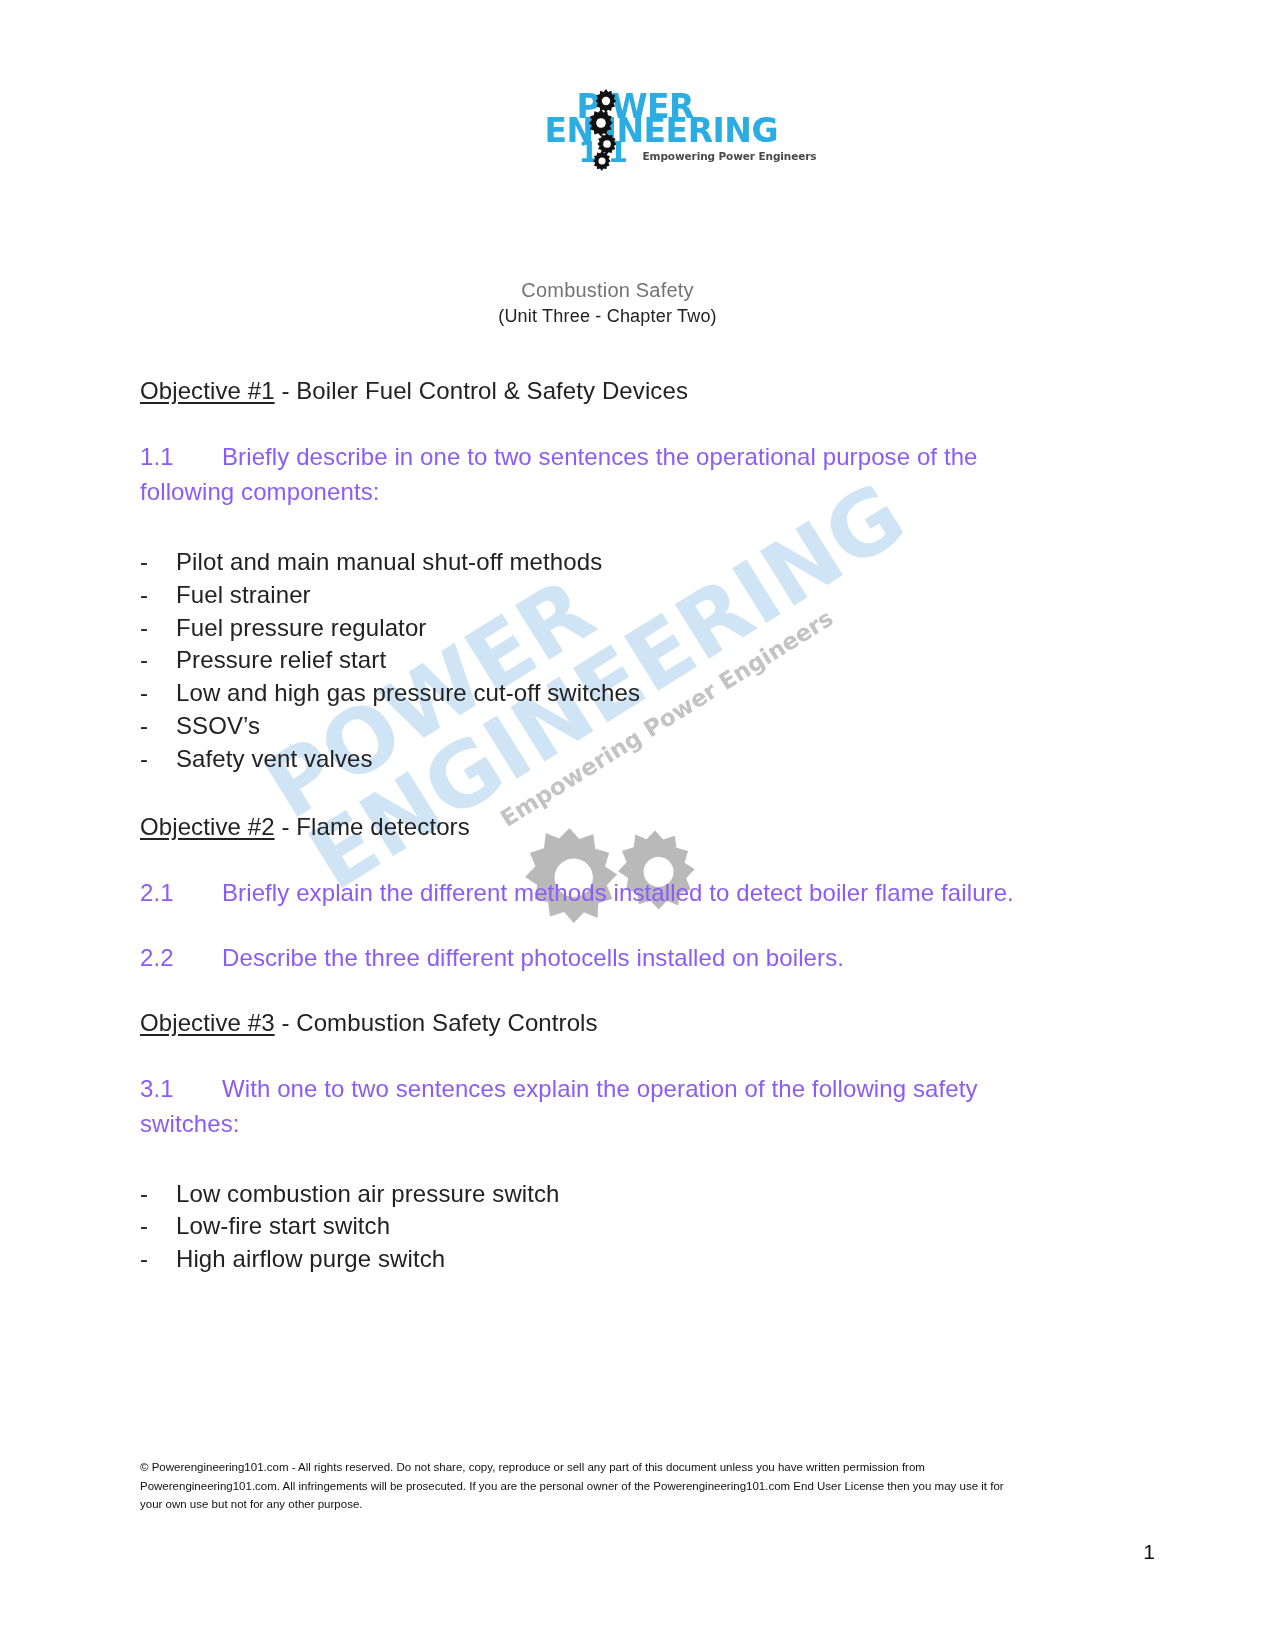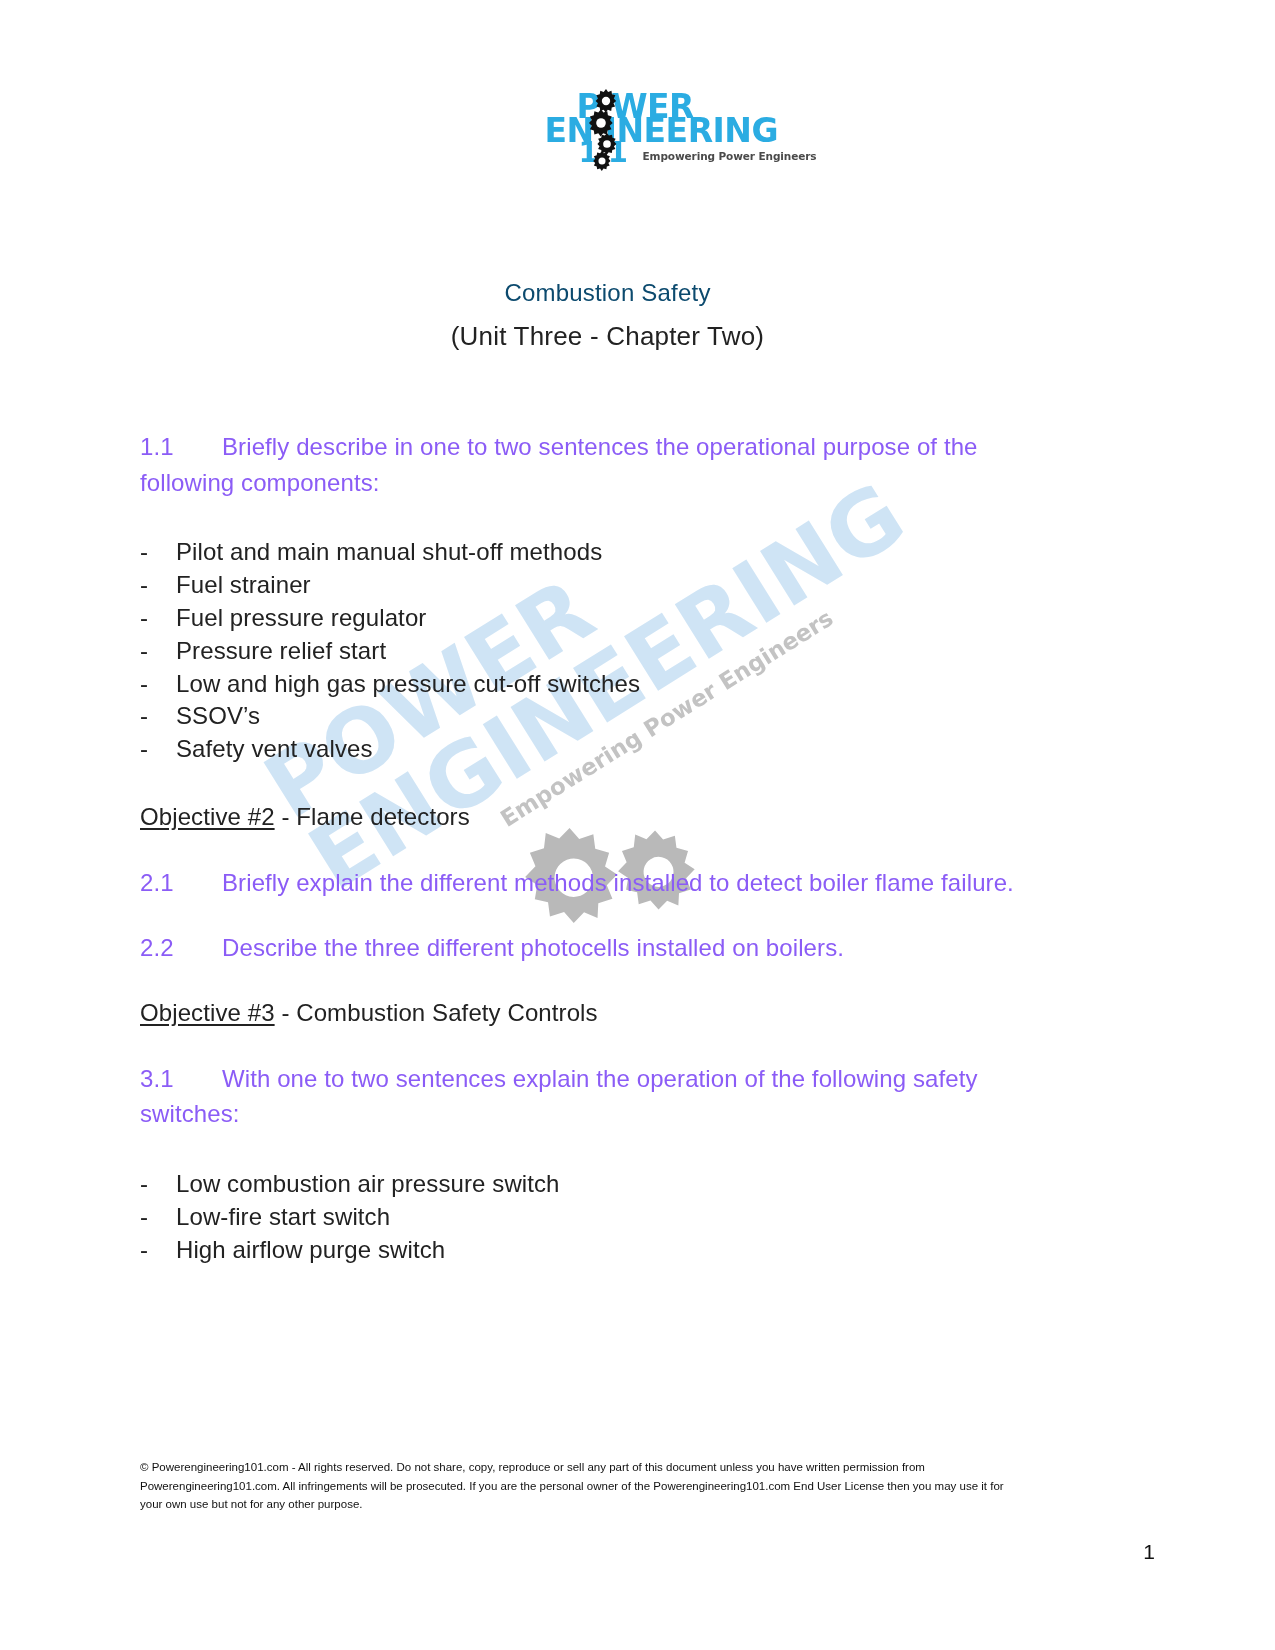--- a/index.html
+++ b/index.html
@@ -124,31 +124,31 @@
   
   .content {
     position: absolute;
     left: 140px;
     top: 0;
     width: 935px;
     z-index: 2;
   }
   .doc-title {
     text-align: center;
-    font-size: 24px;
+    font-size: 20px;
     line-height: 1.42;
     letter-spacing: 0.2px;
-    color: #0c4a6e;
+    color: #737373;
     font-weight: normal;
-    margin: 8px;
+    margin: 0;
   }
   .title-block { margin-top: 276px; }
   .title-sub {
     text-align: center;
-    font-size: 26px;
+    font-size: 18px;
     line-height: 1.42;
     letter-spacing: 0.2px;
     color: #222222;
   }
   .objective {
     font-size: 24px;
     line-height: 1.45;
     color: #222222;
     letter-spacing: 0.1px;
   }
@@ -274,20 +274,23 @@
 
   <div class="content">
 
     <div class="title-block">
       <div class="doc-title">Combustion Safety</div>
       <div class="title-sub">(Unit Three - Chapter Two)</div>
     </div>
 
     <div class="sp-1"></div>
 
+    <div class="objective">
+      <span class="u">Objective #1</span><span> - Boiler Fuel Control &amp; Safety Devices</span>
+    </div>
 
     <div class="sp-2"></div>
 
     <div class="para">
       <span class="num">1.1</span><span>Briefly describe in one to two sentences the operational purpose of the following components:</span>
     </div>
 
     <div class="sp-3"></div>
 
     <ul class="bullets">

